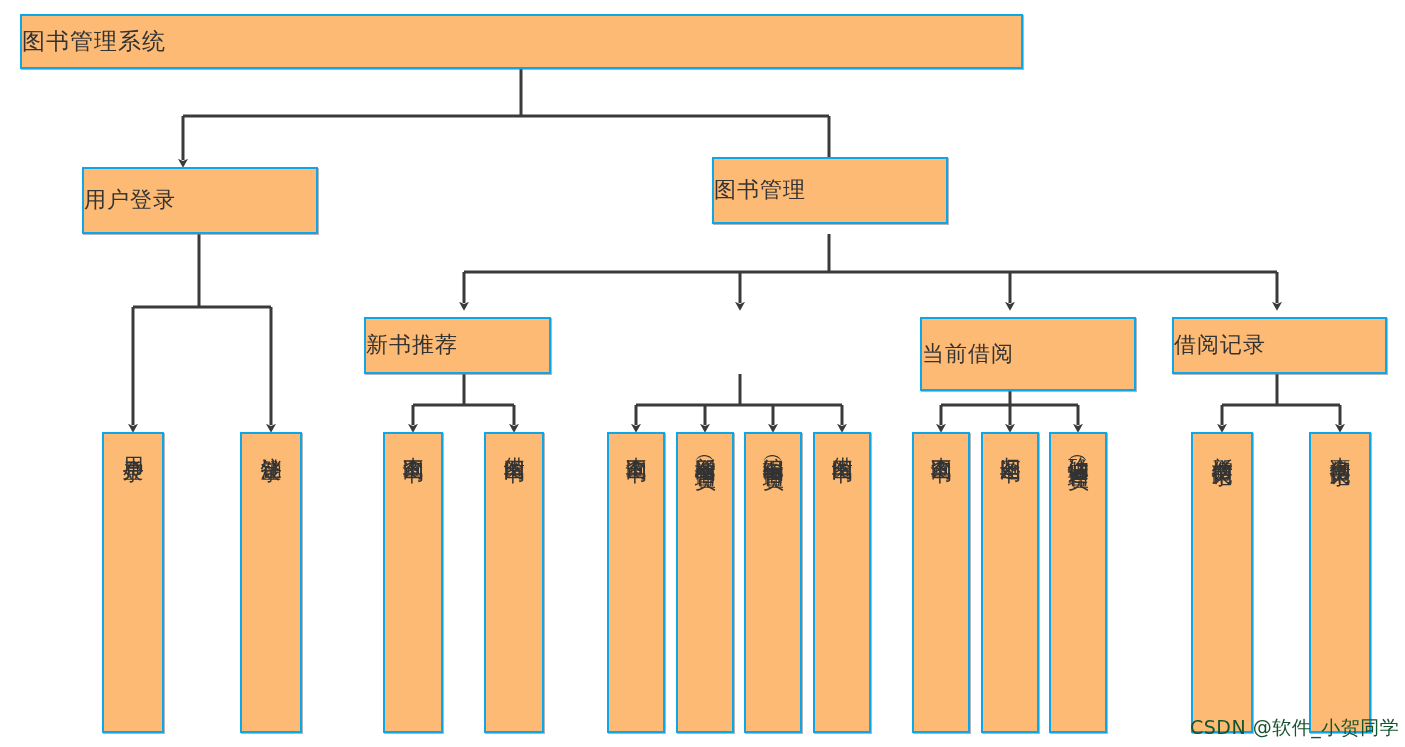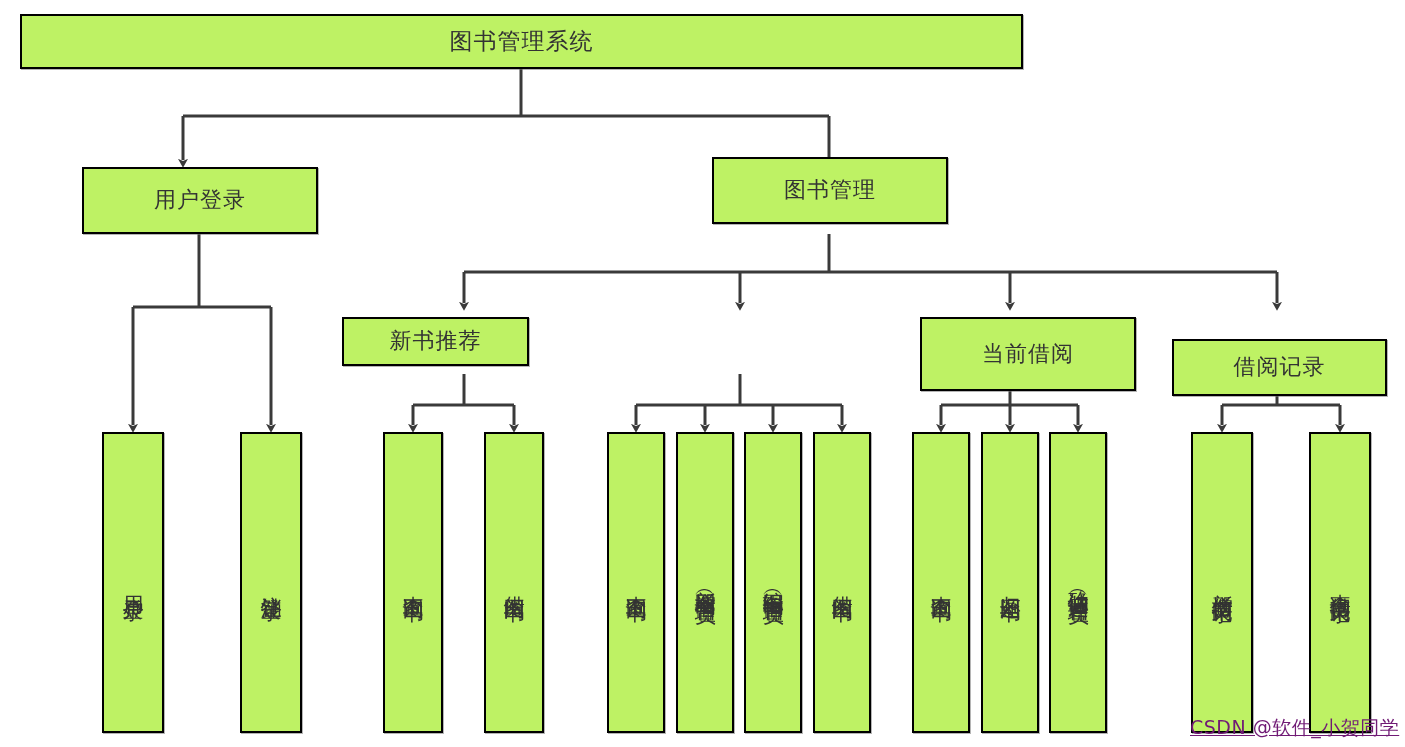--- a/index.html
+++ b/index.html
@@ -22,25 +22,24 @@
     position: absolute;
     left: 0;
     top: 0;
     width: 1405px;
     height: 747px;
     pointer-events: none;
   }
   .node {
     position: absolute;
     box-sizing: border-box;
-    background: #bef264;
-    border: 2px solid #000000;
+    background: #fdba74;
+    border: 2px solid #0ea5e9;
     display: flex;
     align-items: center;
-    justify-content: center;
     color: #333333;
     box-shadow: 1px 1px 0 rgba(120,120,120,0.55);
   }
   .node.h-node {
     font-size: 22px;
     line-height: 1.2;
     letter-spacing: 1px;
     white-space: nowrap;
   }
   .node.root-node {
@@ -57,25 +56,24 @@
   }
   .node.v-node .vlabel {
     writing-mode: vertical-rl;
     text-orientation: upright;
     display: block;
     max-height: 100%;
   }
   .watermark {
     position: absolute;
     font-size: 19px;
-    color: #701a75;
+    color: #14532d;
     white-space: nowrap;
     letter-spacing: 0.5px;
     font-family: "DejaVu Sans", "Liberation Sans", sans-serif;
-    text-decoration: underline;
   }
 </style>
 </head>
 <body>
 
 <div id="diagram-root">
 
   <svg id="edges-layer" viewBox="0 0 1405 747" width="1405" height="747" xmlns="http://www.w3.org/2000/svg">
     <defs>
       <marker id="arrowhead" markerWidth="9" markerHeight="10" refX="1.2" refY="5" orient="auto" markerUnits="userSpaceOnUse">
@@ -131,27 +129,27 @@
     <span>图书管理系统</span>
   </div>
 
   <div class="node h-node" style="left:82px; top:167px; width:236px; height:67px;">
     <span>用户登录</span>
   </div>
   <div class="node h-node" style="left:712px; top:157px; width:236px; height:67px;">
     <span>图书管理</span>
   </div>
 
-  <div class="node h-node" style="left:342px; top:317px; width:187px; height:49px;">
+  <div class="node h-node" style="left:364px; top:317px; width:187px; height:57px;">
     <span>新书推荐</span>
   </div>
   <div class="node h-node" style="left:920px; top:317px; width:216px; height:74px;">
     <span>当前借阅</span>
   </div>
-  <div class="node h-node" style="left:1172px; top:317px; width:215px; height:57px;margin-top:22px;">
+  <div class="node h-node" style="left:1172px; top:317px; width:215px; height:57px;">
     <span>借阅记录</span>
   </div>
 
   <div class="node v-node" style="left:102px; top:432px; width:62px; height:301px;">
     <span class="vlabel">用户登录</span>
   </div>
   <div class="node v-node" style="left:240px; top:432px; width:62px; height:301px;">
     <span class="vlabel">注销登录</span>
   </div>
 

